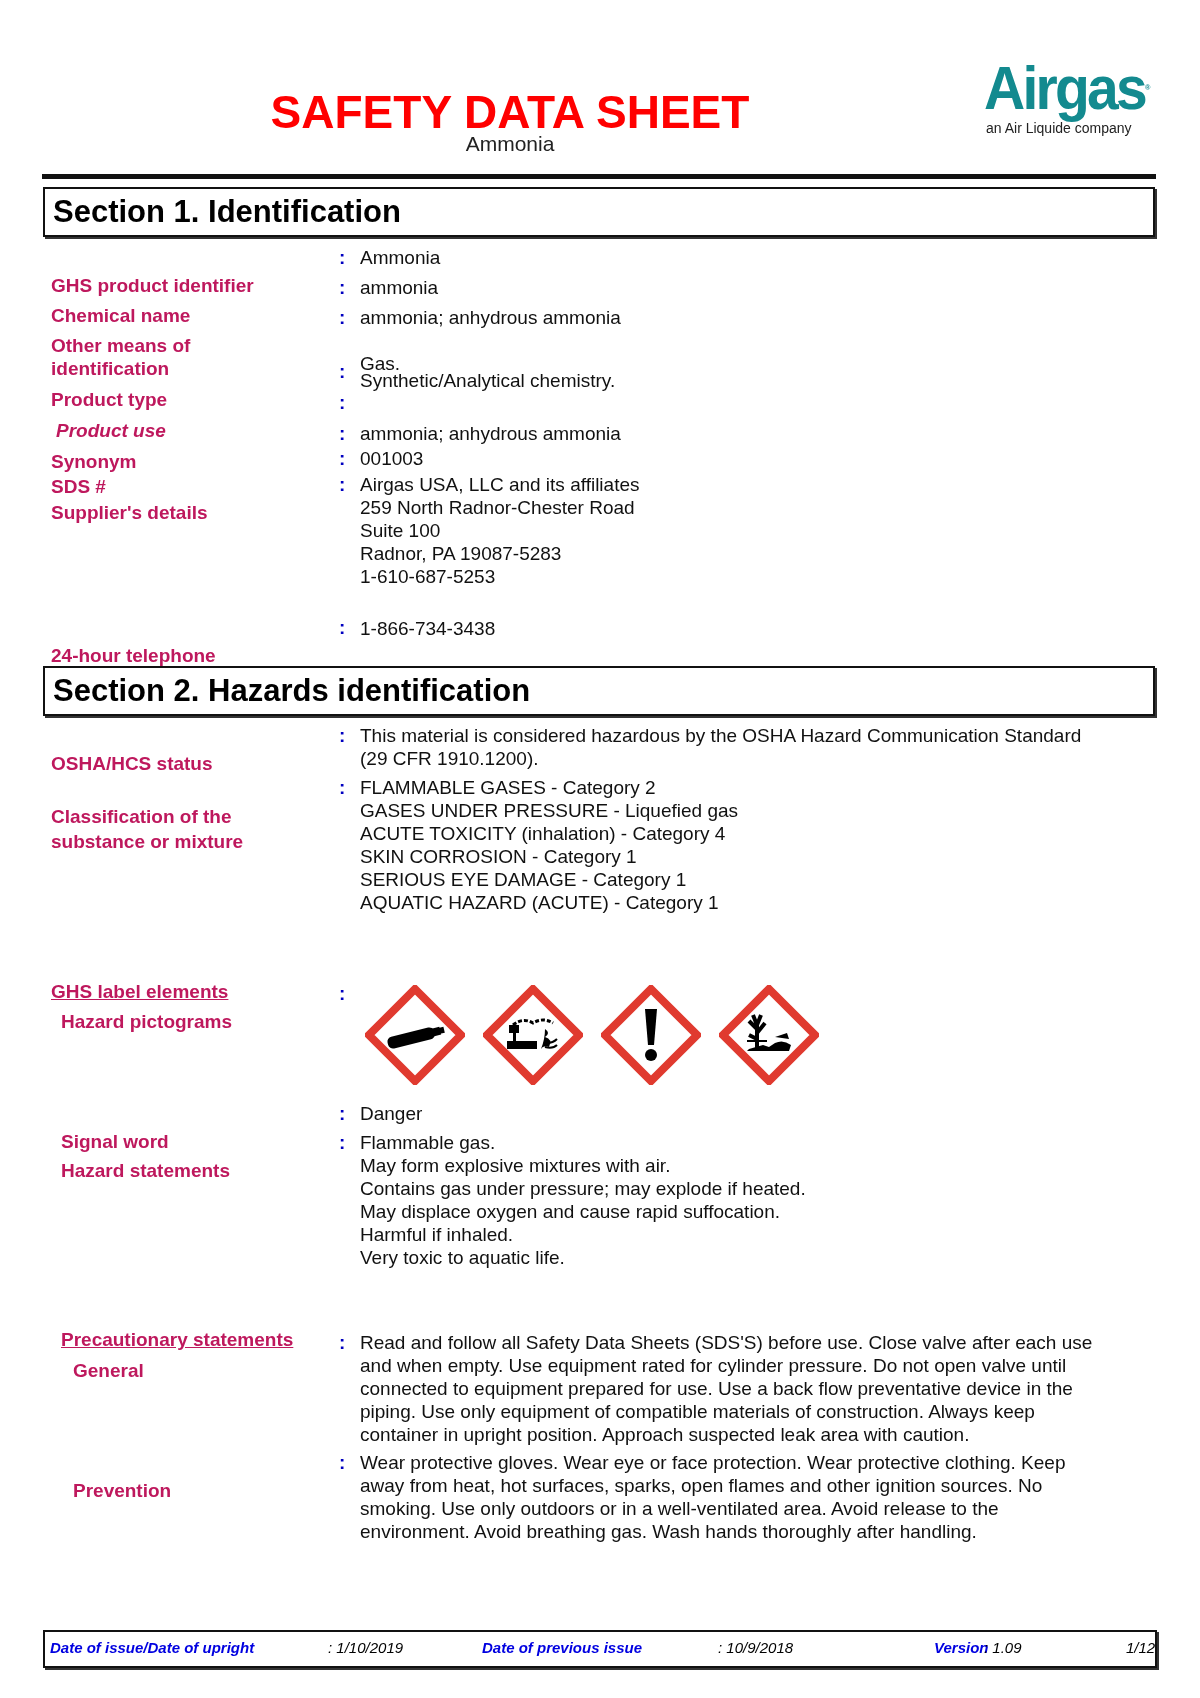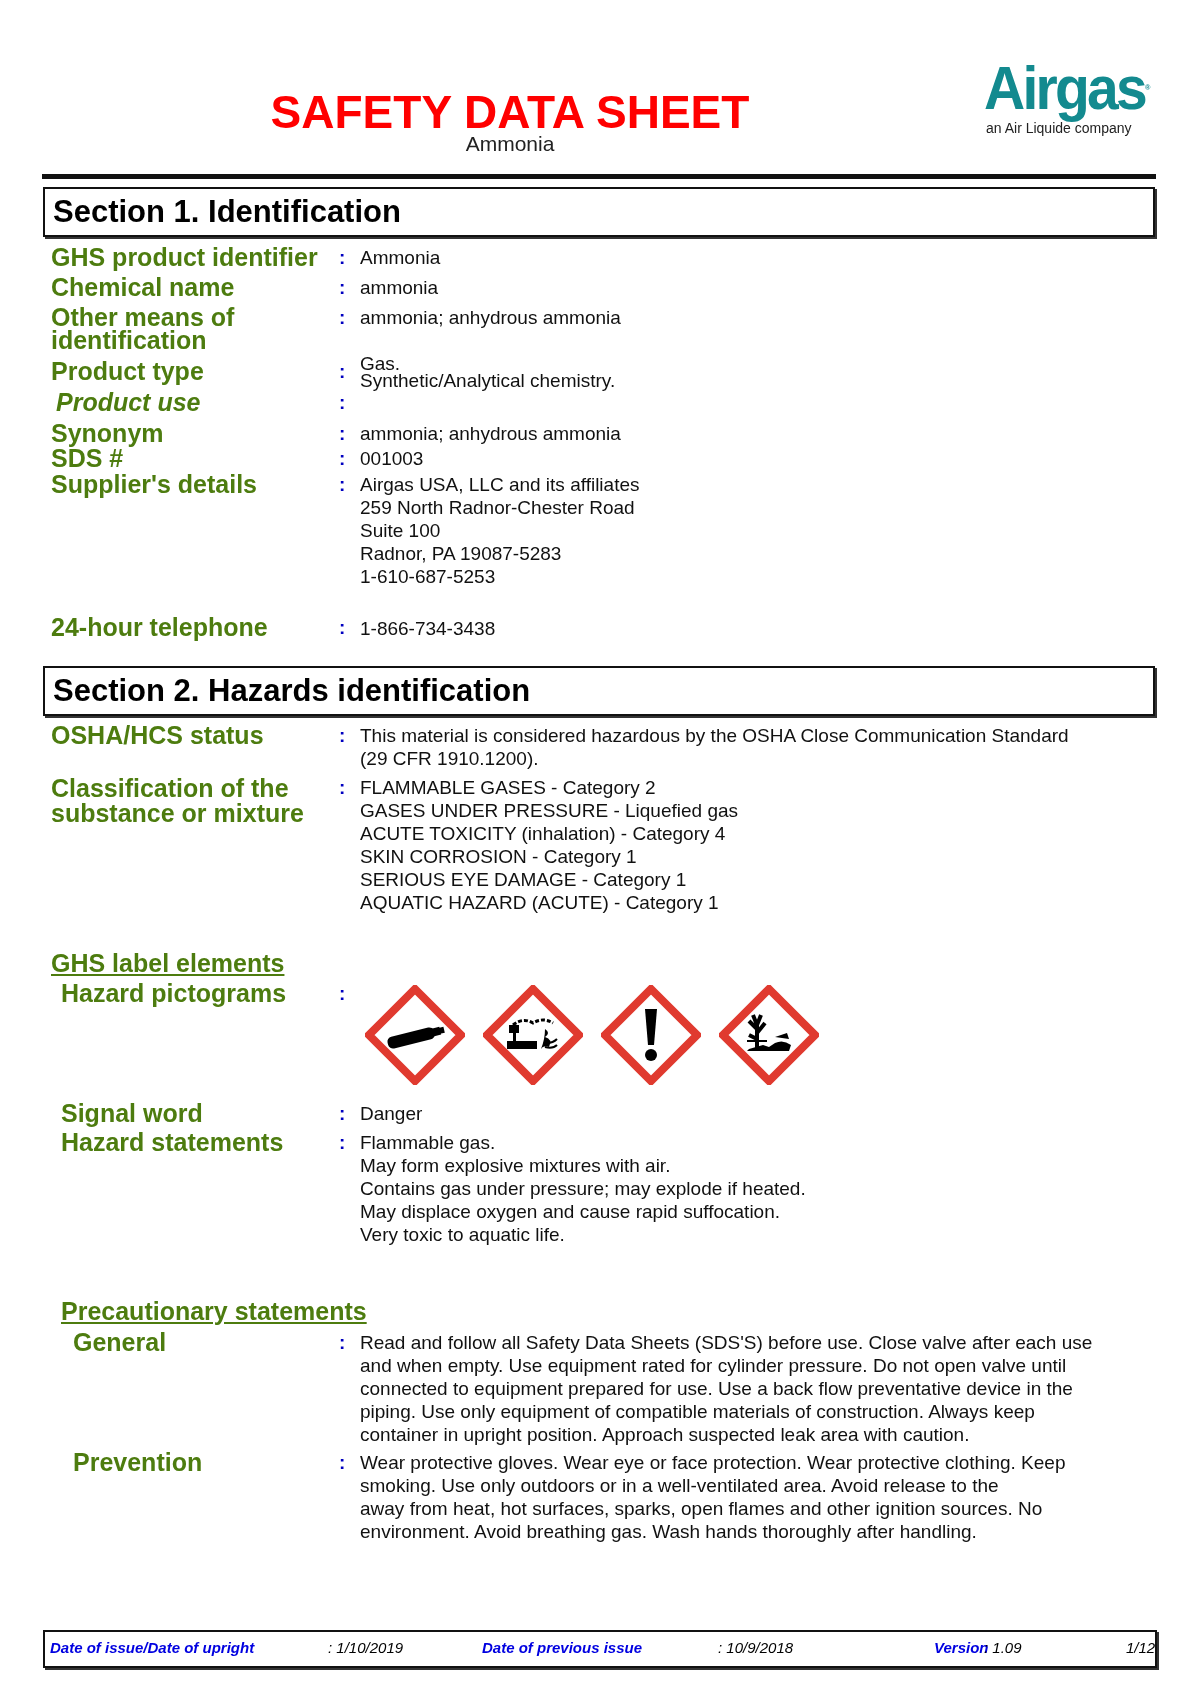--- a/index.html
+++ b/index.html
@@ -11,21 +11,21 @@
   .subtitle { left:0; width:1020px; top:132px; text-align:center; font-size:21px; color:#222; }
   .logo { left:984px; top:58px; width:170px; }
   .logo-word { color:#138a8f; font-weight:bold; font-size:62px; line-height:60px; letter-spacing:-3px;
                font-family:"Liberation Sans", sans-serif; transform:scaleX(0.92); transform-origin:left; }
   .logo-reg { font-size:8px; color:#138a8f; vertical-align:bottom; }
   .logo-tag { font-size:14px; color:#222; margin-top:2px; padding-left:2px; }
   .rule { left:42px; width:1114px; top:174px; height:5px; background:#111; }
   .section-box { left:43px; width:1108px; border:2px solid #111; height:46px;
                  box-shadow: 2px 2px 0 #333; }
   .section-title { position:absolute; left:8px; top:6px; font-size:31px; font-weight:bold; line-height:34px; }
-  .label { position:absolute; color:#4d7c0f; font-weight:bold; font-size:25px; line-height:23px; }
+  .label { position:absolute; color:#be185d; font-weight:bold; font-size:19px; line-height:23px;margin-top:28px; }
   .label.u { text-decoration:underline; }
   .colon { position:absolute; left:339px; font-size:19px; color:#0000c0; font-weight:bold; line-height:23px; }
   .value { position:absolute; left:360px; font-size:19px; line-height:23px; color:#111; }
   .value.wide { width:800px; }
   .value div { white-space:nowrap; }
   .picto-row { position:absolute; left:365px; top:985px; display:flex; gap:18px; }
   .picto { width:100px; height:100px; position:relative; }
   .footer { left:43px; width:1110px; top:1630px; height:34px; border:2px solid #111;
             box-shadow:2px 2px 0 #333; font-style:italic; font-size:15px; }
   .footer span { position:absolute; top:7px; }
@@ -110,21 +110,21 @@
 </div>
 
 <div class="abs section-box" style="top:666px;">
   <div class="section-title">Section 2. Hazards identification</div>
 </div>
 
 <div>
   <div class="label" style="left:51px;top:724px;">OSHA/HCS status</div>
   <div class="colon" style="top:724px;">:</div>
   <div class="value wide" style="top:724px;">
-    <div>This material is considered hazardous by the OSHA Close Communication Standard</div>
+    <div>This material is considered hazardous by the OSHA Hazard Communication Standard</div>
     <div>(29 CFR 1910.1200).</div>
   </div>
 
   <div class="label" style="left:51px;top:776px;line-height:25px;">
     <div>Classification of the</div>
     <div>substance or mixture</div>
   </div>
   <div class="colon" style="top:776px;">:</div>
   <div class="value" style="top:776px;">
     <div>FLAMMABLE GASES - Category 2</div>
@@ -182,41 +182,42 @@
       <div>Danger</div>
     </div>
 
   <div class="label" style="left:61px;top:1131px;">Hazard statements</div>
   <div class="colon" style="top:1131px;">:</div>
   <div class="value" style="top:1131px;">
     <div>Flammable gas.</div>
     <div>May form explosive mixtures with air.</div>
     <div>Contains gas under pressure; may explode if heated.</div>
     <div>May displace oxygen and cause rapid suffocation.</div>
+    <div>Harmful if inhaled.</div>
     <div>Very toxic to aquatic life.</div>
   </div>
 
   <div class="label u" style="left:61px;top:1300px;">Precautionary statements</div>
 
   <div class="label" style="left:73px;top:1331px;">General</div>
   <div class="colon" style="top:1331px;">:</div>
   <div class="value wide" style="top:1331px;">
     <div>Read and follow all Safety Data Sheets (SDS'S) before use.  Close valve after each use</div>
     <div>and when empty.  Use equipment rated for cylinder pressure.  Do not open valve until</div>
     <div>connected to equipment prepared for use.  Use a back flow preventative device in the</div>
     <div>piping.  Use only equipment of compatible materials of construction.  Always keep</div>
     <div>container in upright position.  Approach suspected leak area with caution.</div>
   </div>
 
   <div class="label" style="left:73px;top:1451px;">Prevention</div>
   <div class="colon" style="top:1451px;">:</div>
   <div class="value wide" style="top:1451px;">
     <div>Wear protective gloves.  Wear eye or face protection.  Wear protective clothing.  Keep</div>
+    <div>away from heat, hot surfaces, sparks, open flames and other ignition sources. No</div>
     <div>smoking.  Use only outdoors or in a well-ventilated area.  Avoid release to the</div>
-    <div>away from heat, hot surfaces, sparks, open flames and other ignition sources. No</div>
     <div>environment.  Avoid breathing gas.  Wash hands thoroughly after handling.</div>
   </div>
 </div>
 
 <div class="abs footer">
   <span class="f-label" style="left:5px;">Date of issue/Date of upright</span>
   <span style="left:283px;">: 1/10/2019</span>
   <span class="f-label" style="left:437px;">Date of previous issue</span>
   <span style="left:673px;">: 10/9/2018</span>
   <span class="f-label" style="left:889px;">Version</span>

